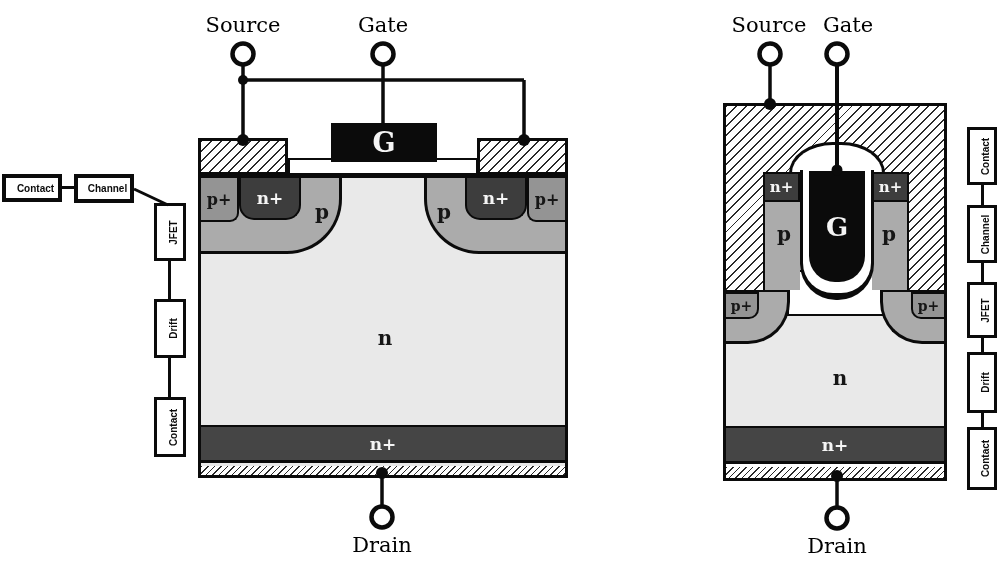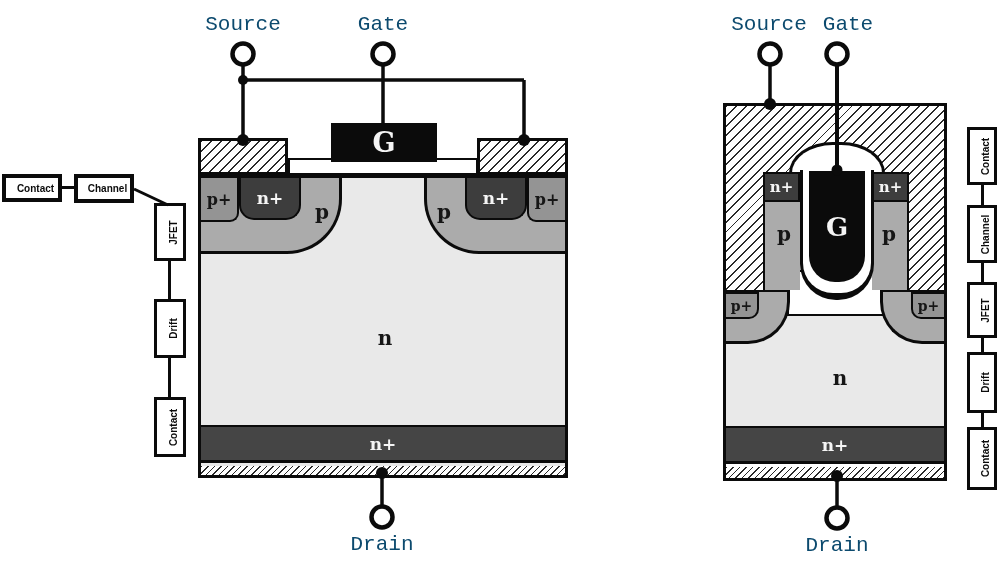--- a/index.html
+++ b/index.html
@@ -21,21 +21,21 @@
   .pad{border:3px solid #0b0b0b;}
   
   .n-light{background:#e9e9e9;}
   .p-gray{background:#ababab;}
   .pp-gray{background:#949494;}
   .np-dark{background:#3d3d3d;}
   .sub-dark{background:#454545;}
   .blk{background:#0b0b0b;}
   .wht{background:#ffffff;}
   
-  .term{position:absolute;width:100px;text-align:center;font-size:21px;color:#0c4a6e;font-family:Liberation Mono, monospace;}
+  .term{position:absolute;width:100px;text-align:center;font-size:21px;color:#000000;}
   .rlabel{position:absolute;transform:translate(-50%,-50%);font-weight:bold;color:#161616;
           font-family:"DejaVu Serif","Liberation Serif",serif;}
   .white-t{color:#f5f5f5;}
   .flexc{display:flex;align-items:center;justify-content:center;}
   .body{border:3px solid #0b0b0b;}
   svg.wires{position:absolute;left:0;top:0;z-index:10;pointer-events:none;}
 </style>
 </head>
 <body>
 

